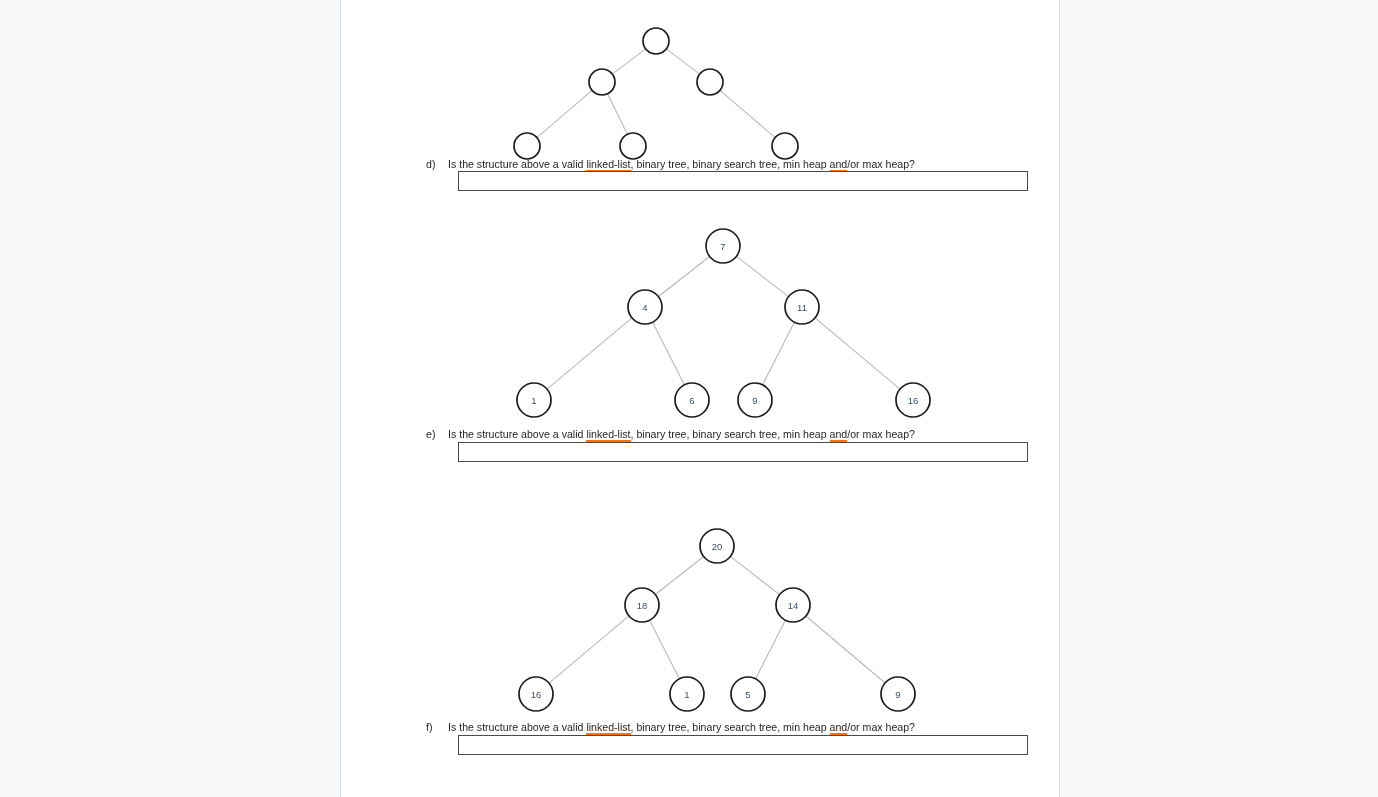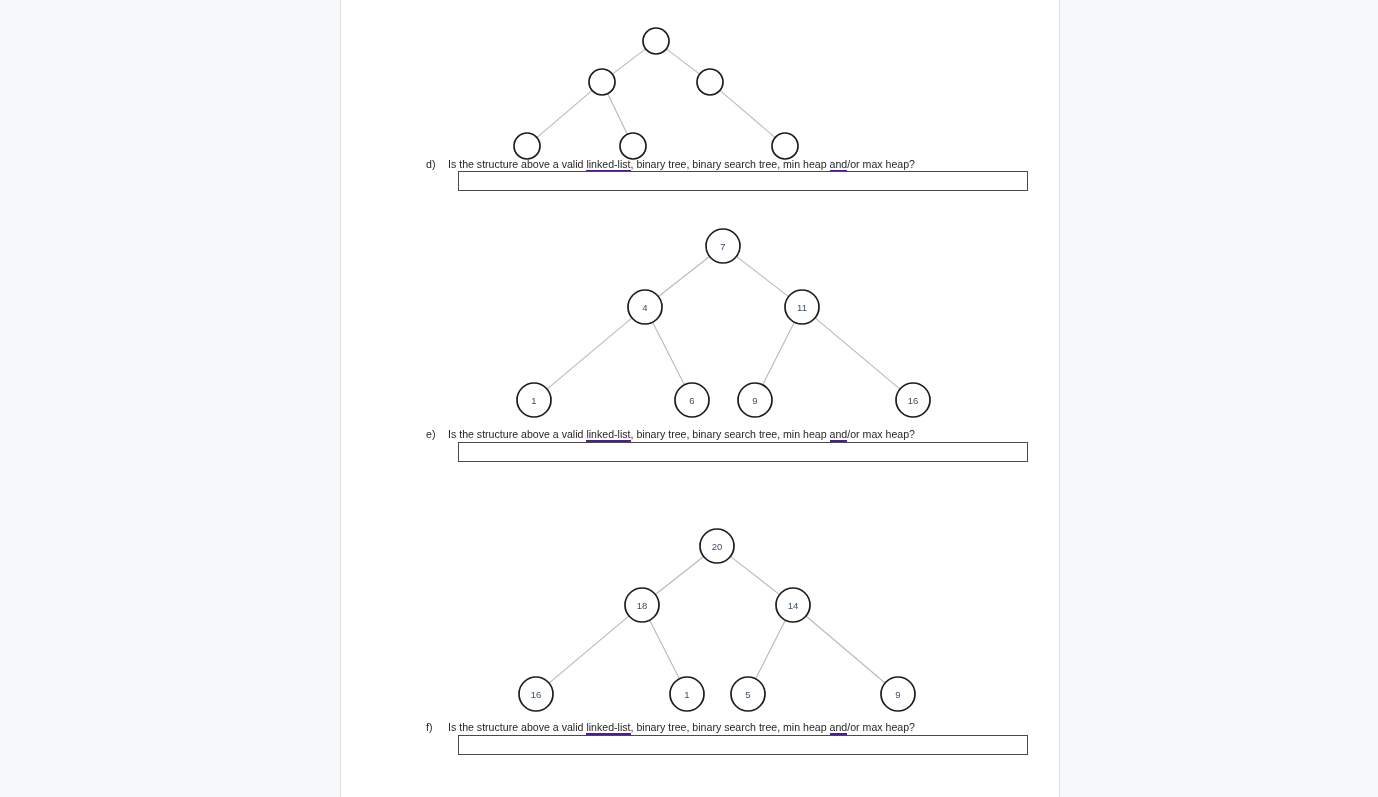--- a/index.html
+++ b/index.html
@@ -67,21 +67,21 @@
     position: absolute;
     left: 85px;
     top: 0;
   }
   .q-text {
     position: absolute;
     left: 107px;
     top: 0;
   }
   .spell {
-    border-bottom: 2px solid #4c1d95;
+    border-bottom: 2px solid #f97316;
     padding-bottom: 0px;
   }
 
   .answer-box {
     position: absolute;
     left: 117px;
     width: 570px;
     height: 20px;
     border: 1.6px solid #4a4a4a;
     background: #ffffff;

